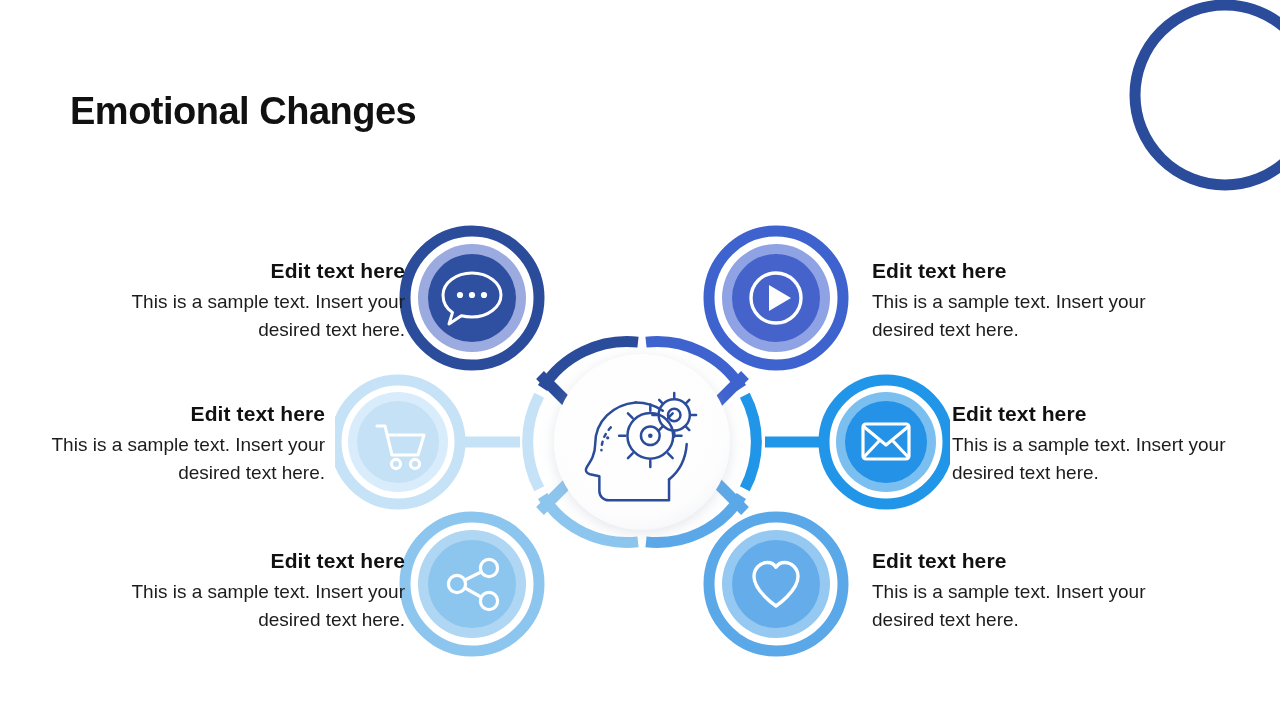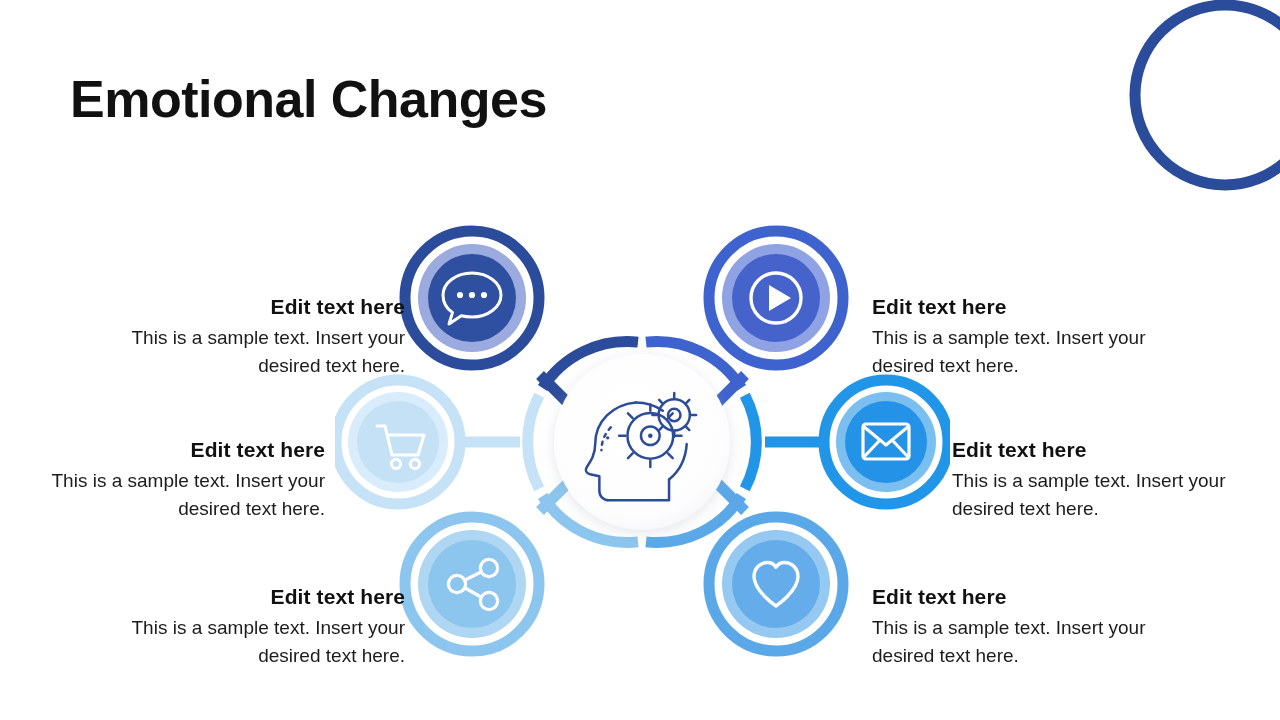--- a/index.html
+++ b/index.html
@@ -8,30 +8,30 @@
     font-family:"Liberation Sans","DejaVu Sans",sans-serif;
     color:#1a1a1a;position:relative;
   }
   .slide{position:absolute;inset:0;width:1280px;height:720px;background:#fff;}
 
   
   .corner-ring{position:absolute;top:0;right:0;width:240px;height:230px;pointer-events:none;}
 
   
   .page-title{
-    position:absolute;left:70px;top:72px;
-    font-size:52px;font-weight:bold;letter-spacing:-0.5px;
+    position:absolute;left:70px;top:92px;
+    font-size:38px;font-weight:bold;letter-spacing:-0.5px;
     color:#111111;line-height:1.05;white-space:nowrap;
   }
 
   
   .diagram{position:absolute;left:335px;top:205px;width:615px;height:475px;}
 
   
-  .txt{position:absolute;width:300px;margin-top:36px;}
+  .txt{position:absolute;width:300px;}
   .txt .head{
     font-size:21px;font-weight:bold;color:#111;
     letter-spacing:0.1px;line-height:1.25;margin-bottom:4px;
   }
   .txt .body{
     font-size:19px;font-weight:400;color:#1c1c1c;line-height:1.45;
   }
   .txt.right-align{text-align:right;}
   .txt.left-align{text-align:left;}
 

